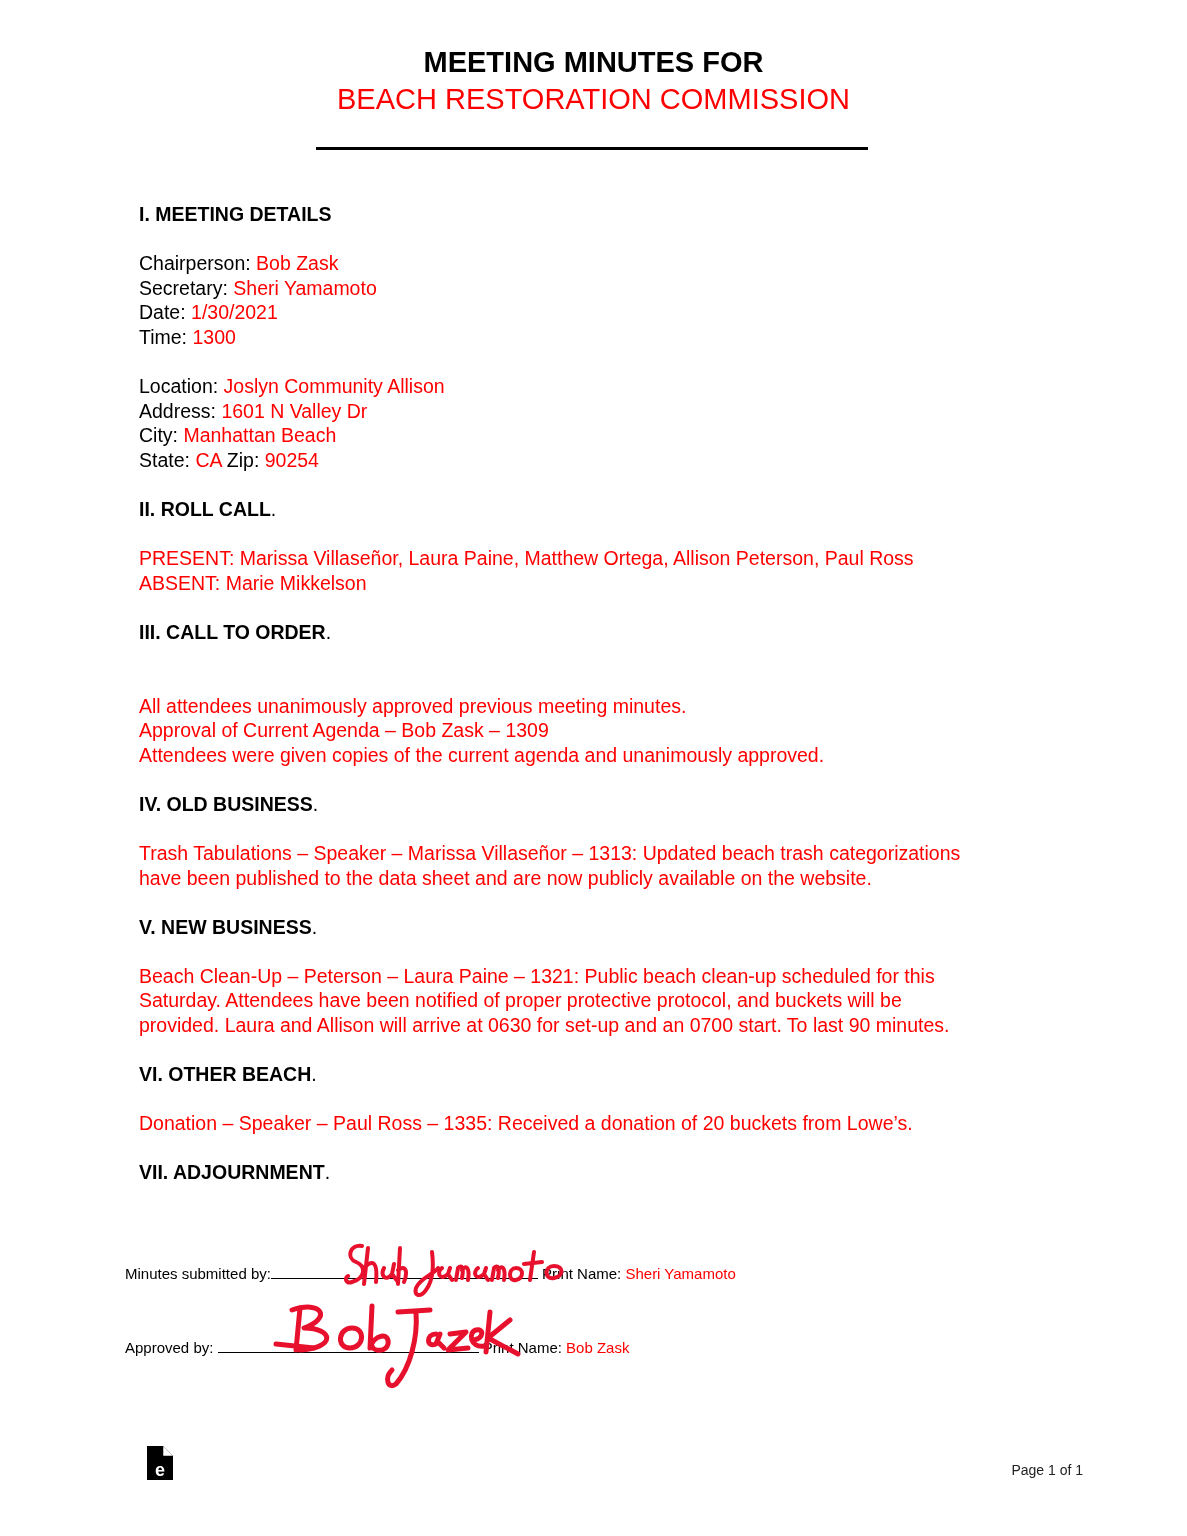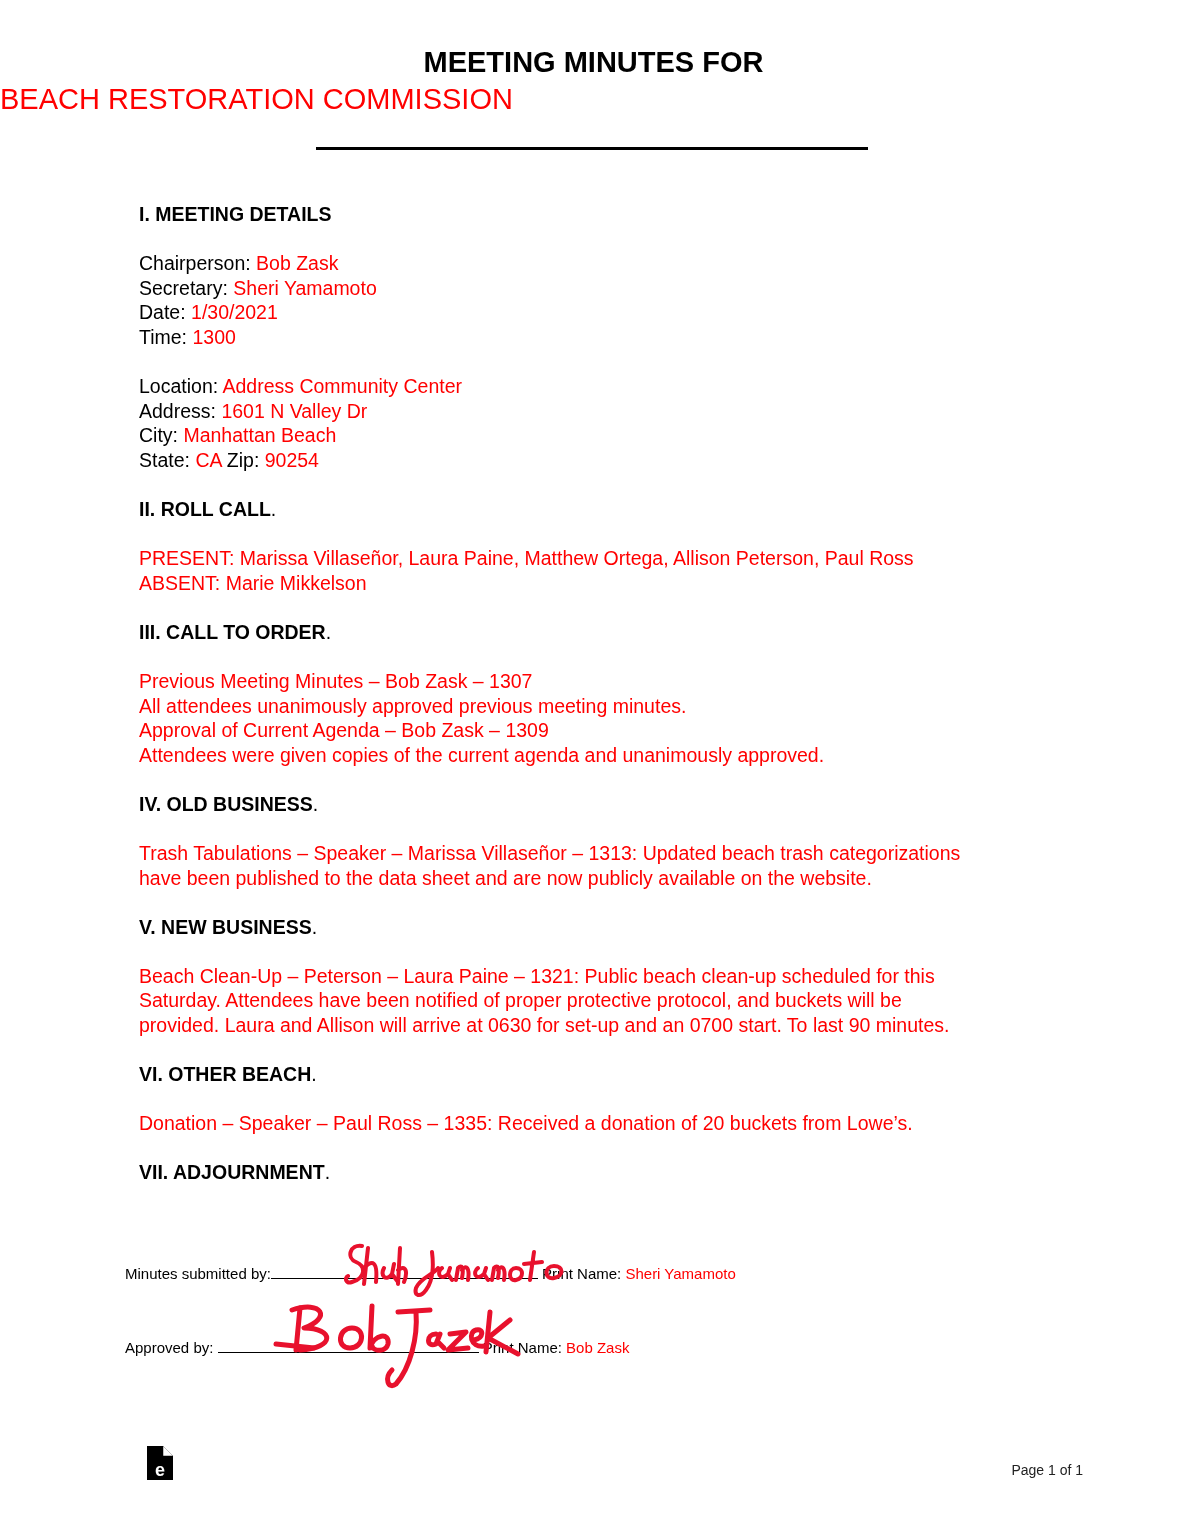--- a/index.html
+++ b/index.html
@@ -27,20 +27,21 @@
       top: 44px;
       text-align: center;
       font-weight: bold;
       font-size: 29px;
       line-height: 36px;
     }
     .title-sub {
       position: absolute;
       left: 0; width: 1187px;
       top: 81px;
+      text-align: center;
       font-size: 29px;
       line-height: 36px;
       color: #ff0000;
     }
     .title-rule {
       position: absolute;
       left: 316px;
       top: 147px;
       width: 552px;
       height: 3px;
@@ -112,42 +113,41 @@
     <span>Secretary: </span><span class="red">Sheri Yamamoto</span>
   </div>
   <div class="line" style="top:300px">
     <span>Date: </span><span class="red">1/30/2021</span>
   </div>
   <div class="line" style="top:325px">
     <span>Time: </span><span class="red">1300</span>
   </div>
 
   <div class="line" style="top:374px">
-    <span>Location: </span><span class="red">Address Community Center</span>
+    <span>Location: </span><span class="red">Joslyn Community Allison</span>
   </div>
   <div class="line" style="top:399px">
     <span>Address: </span><span class="red">1601 N Valley Dr</span>
   </div>
   <div class="line" style="top:423px">
     <span>City: </span><span class="red">Manhattan Beach</span>
   </div>
   <div class="line" style="top:448px">
     <span>State: </span><span class="red">CA</span><span> Zip: </span><span class="red">90254</span>
   </div>
 
   <div class="line heading" style="top:497px">
     <span>II. ROLL CALL</span><span class="dot">.</span>
   </div>
   <div class="line red" style="top:546px">PRESENT: Marissa Villaseñor, Laura Paine, Matthew Ortega, Allison Peterson, Paul Ross</div>
   <div class="line red" style="top:571px">ABSENT: Marie Mikkelson</div>
 
   <div class="line heading" style="top:620px">
     <span>III. CALL TO ORDER</span><span class="dot">.</span>
   </div>
-  <div class="line red" style="top:669px">Previous Meeting Minutes – Bob Zask – 1307</div>
   <div class="line red" style="top:694px">All attendees unanimously approved previous meeting minutes.</div>
   <div class="line red" style="top:718px">Approval of Current Agenda – Bob Zask – 1309</div>
   <div class="line red" style="top:743px">Attendees were given copies of the current agenda and unanimously approved.</div>
 
   <div class="line heading" style="top:792px">
     <span>IV. OLD BUSINESS</span><span class="dot">.</span>
   </div>
   <div class="line red" style="top:841px">Trash Tabulations – Speaker – Marissa Villaseñor – 1313: Updated beach trash categorizations</div>
   <div class="line red" style="top:866px">have been published to the data sheet and are now publicly available on the website.</div>
 

